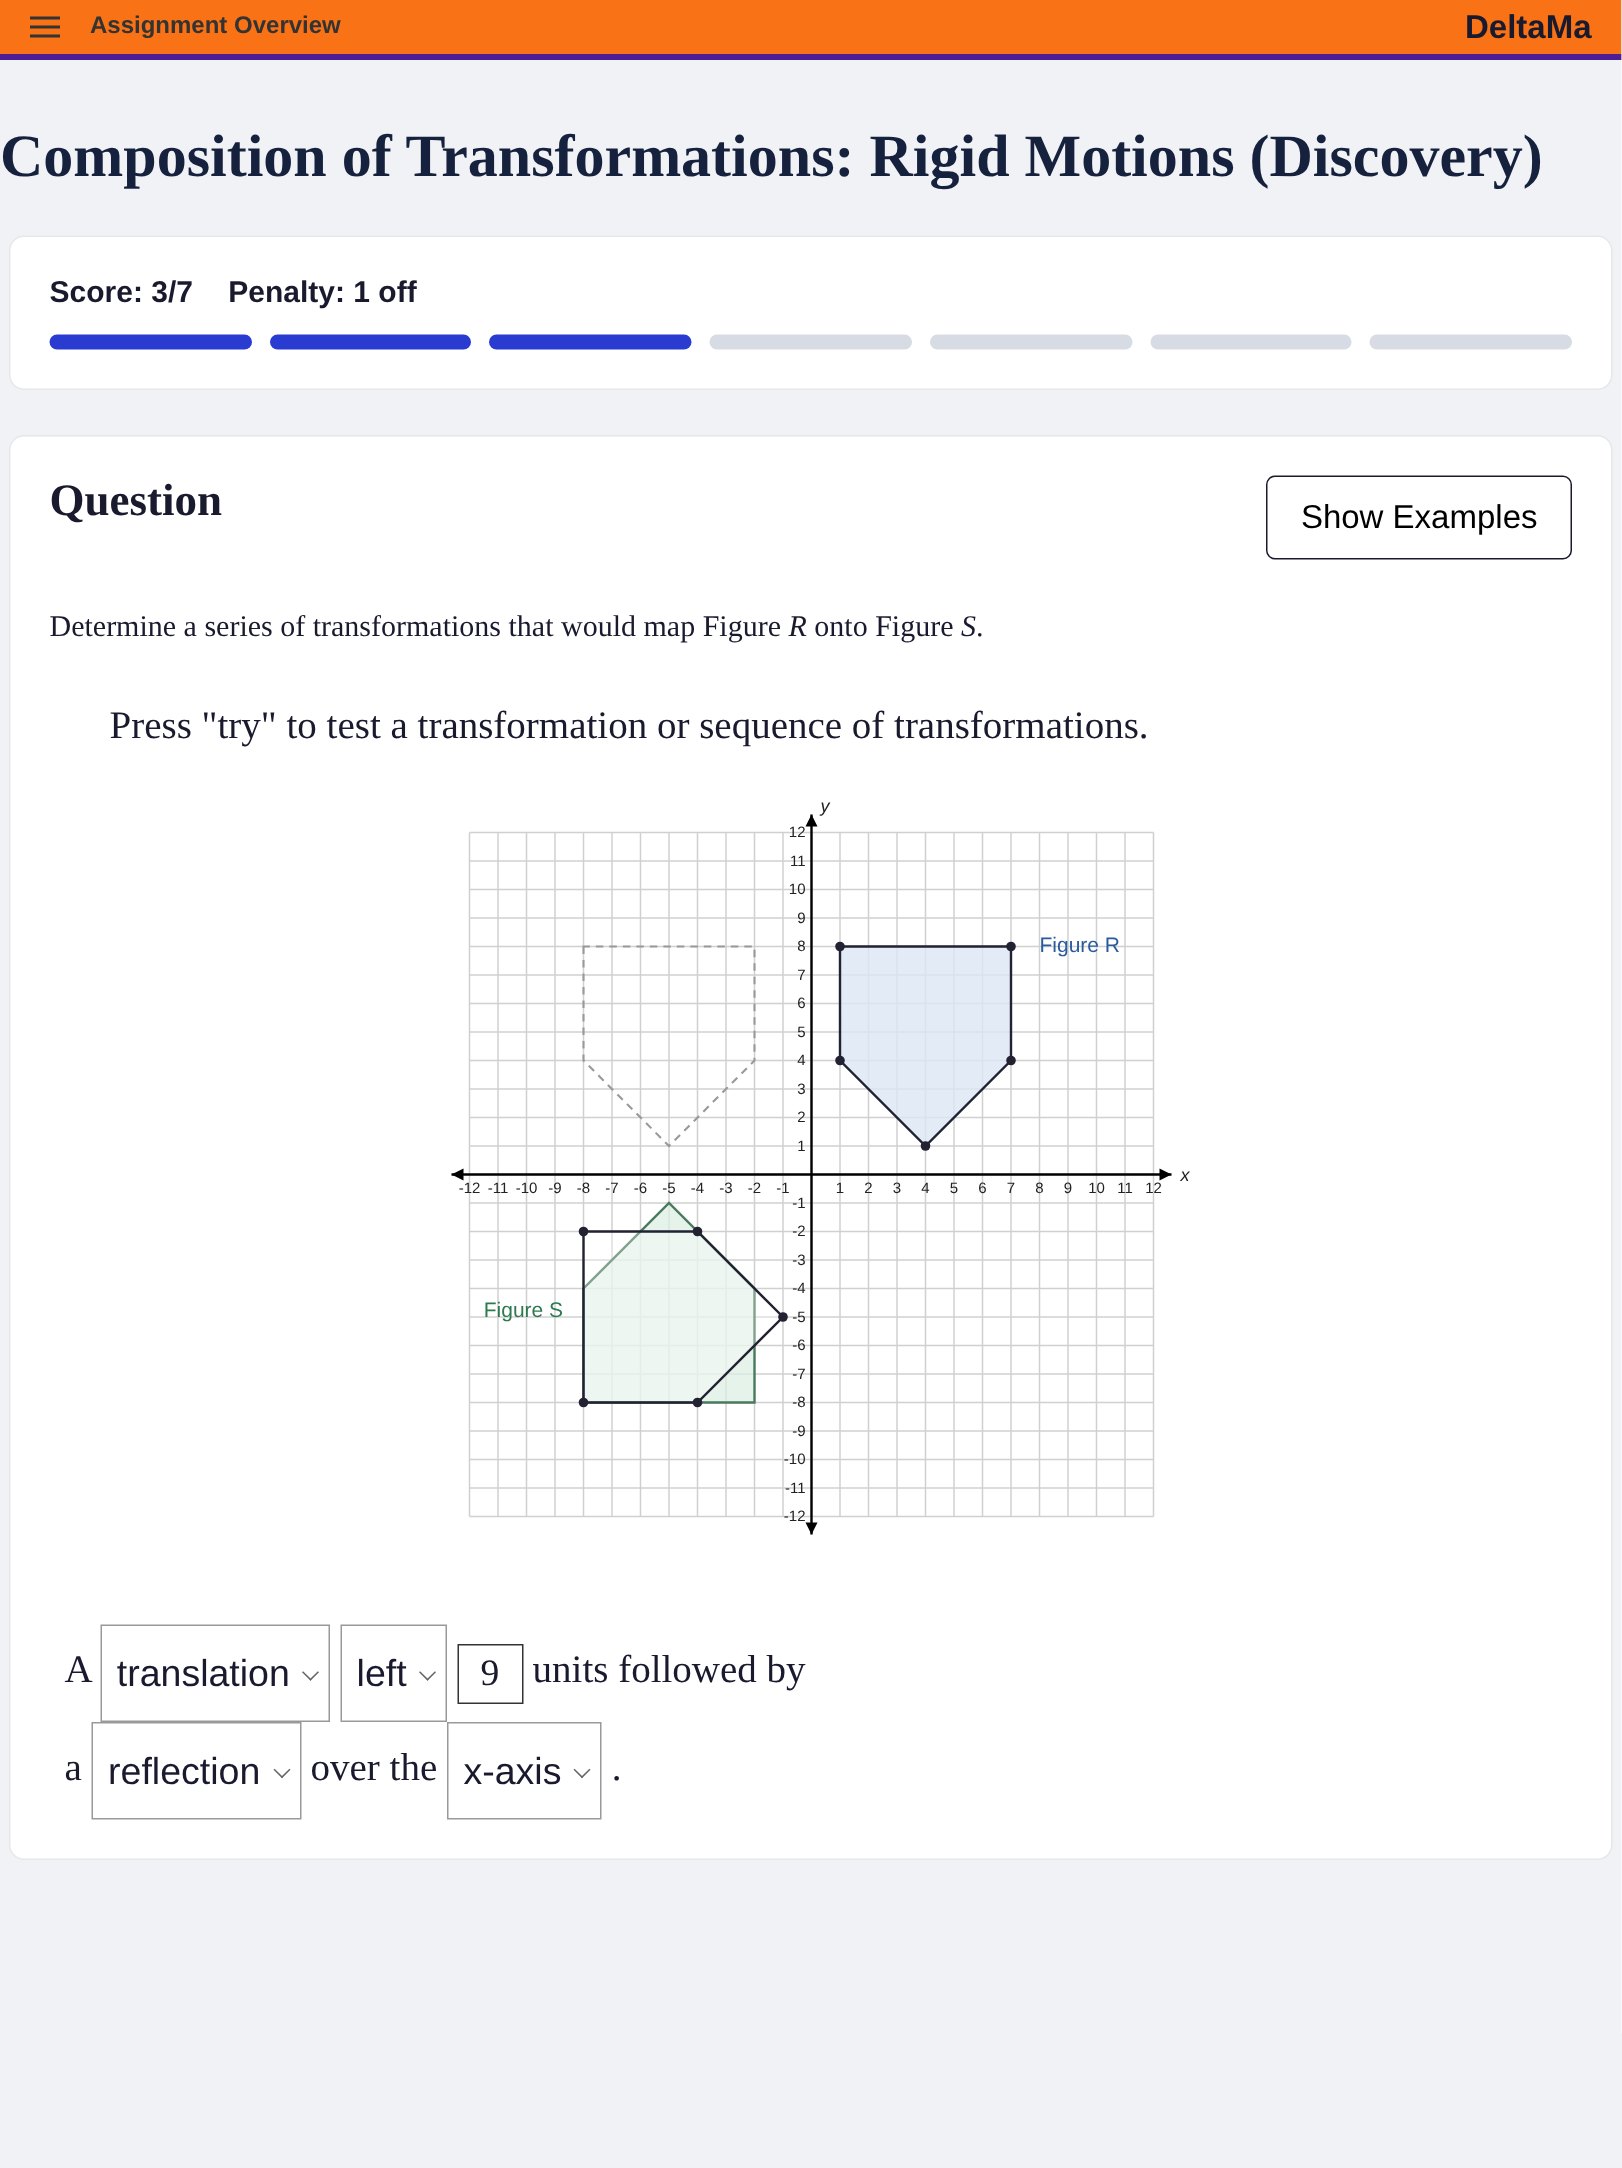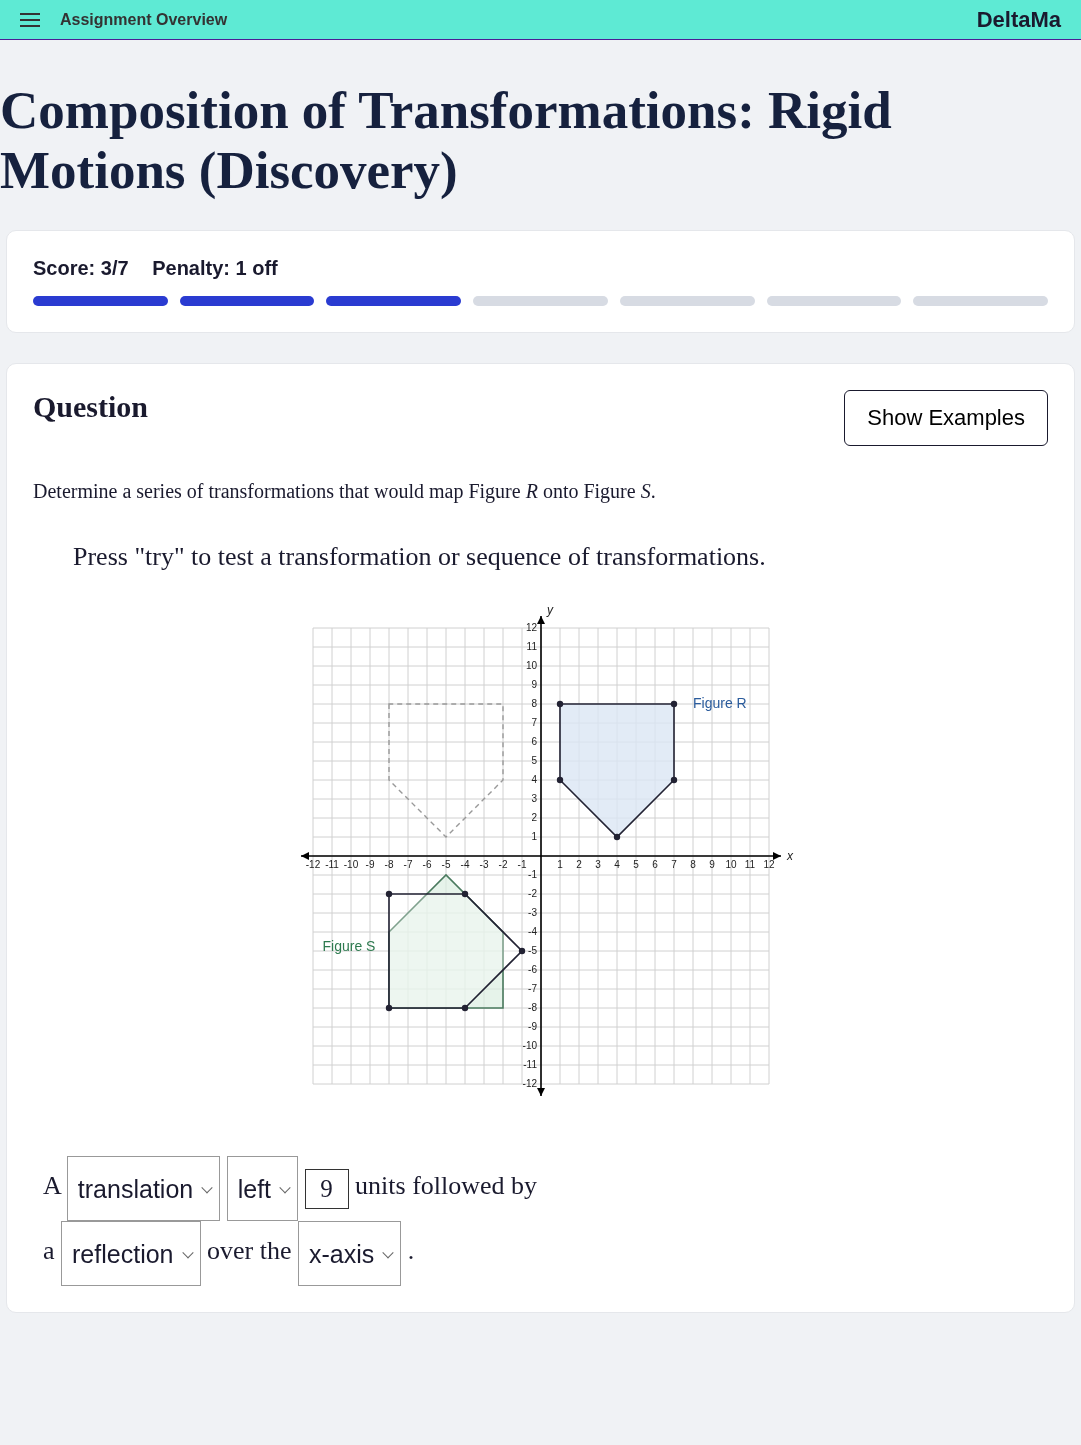--- a/index.html
+++ b/index.html
@@ -3,35 +3,35 @@
 <meta charset="utf-8">
 <style>
   * { box-sizing: border-box; margin: 0; padding: 0; }
   body {
     font-family: Georgia, 'Times New Roman', serif;
     background: #f0f2f5;
     width: 1081px;
     color: #1a1a2e;
   }
   .topbar {
-    background: #5eead4;
+    background: #f97316;
     height: 40px;
     display: flex;
     align-items: center;
     padding: 0 20px;
     gap: 20px;
-    border-bottom: 1px solid #4c1d95;
+    border-bottom: 4px solid #4c1d95;
   }
   .hamburger { display: flex; flex-direction: column; gap: 4px; cursor: pointer; }
   .hamburger span { width: 20px; height: 2px; background: #333; }
   .breadcrumb { font-family: -apple-system, Helvetica, Arial, sans-serif; font-weight: 600; color: #333; font-size: 16px; }
   .brand { margin-left: auto; font-family: -apple-system, sans-serif; font-weight: 700; font-size: 22px; color: #1a1a2e; }
   .page-title {
     padding: 40px 32px 30px 0;
-    font-size: 53px;
+    font-size: 40px;
     font-weight: 700;
     color: #16213e;
   }
   .card {
     background: #fff;
     border: 1px solid #e5e7eb;
     border-radius: 10px;
     margin: 0 6px 30px 6px;
     padding: 26px;
   }

